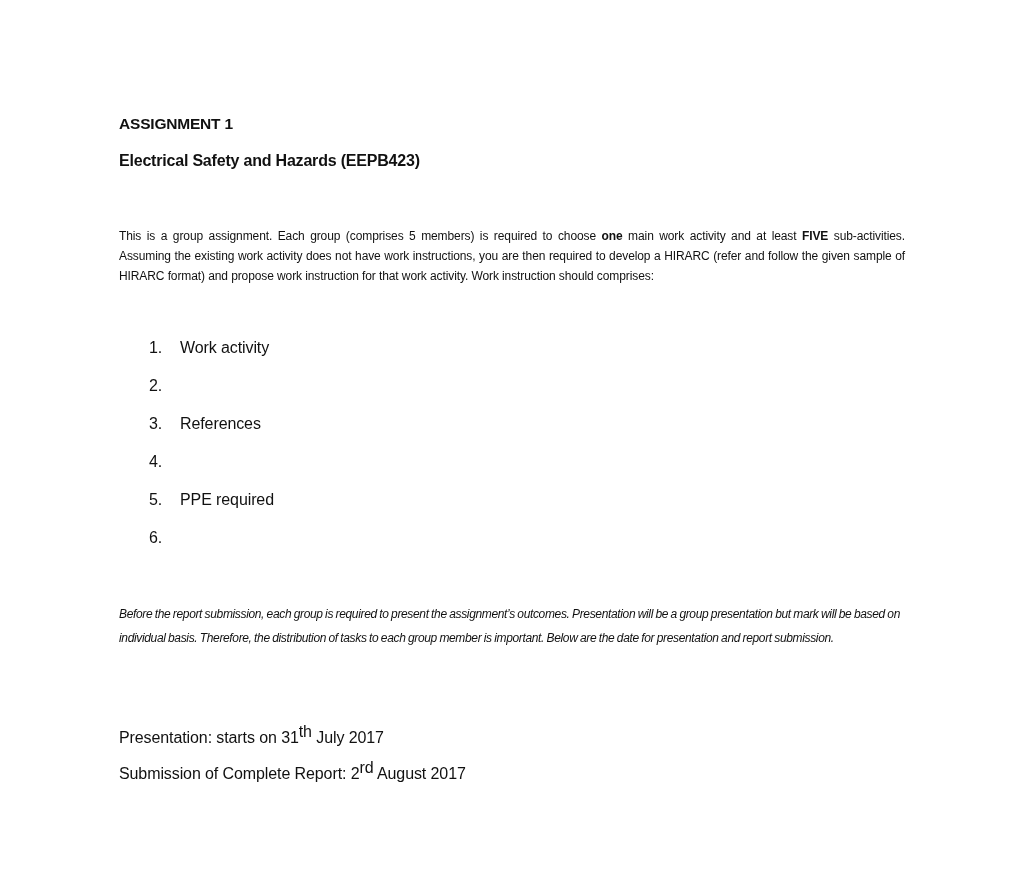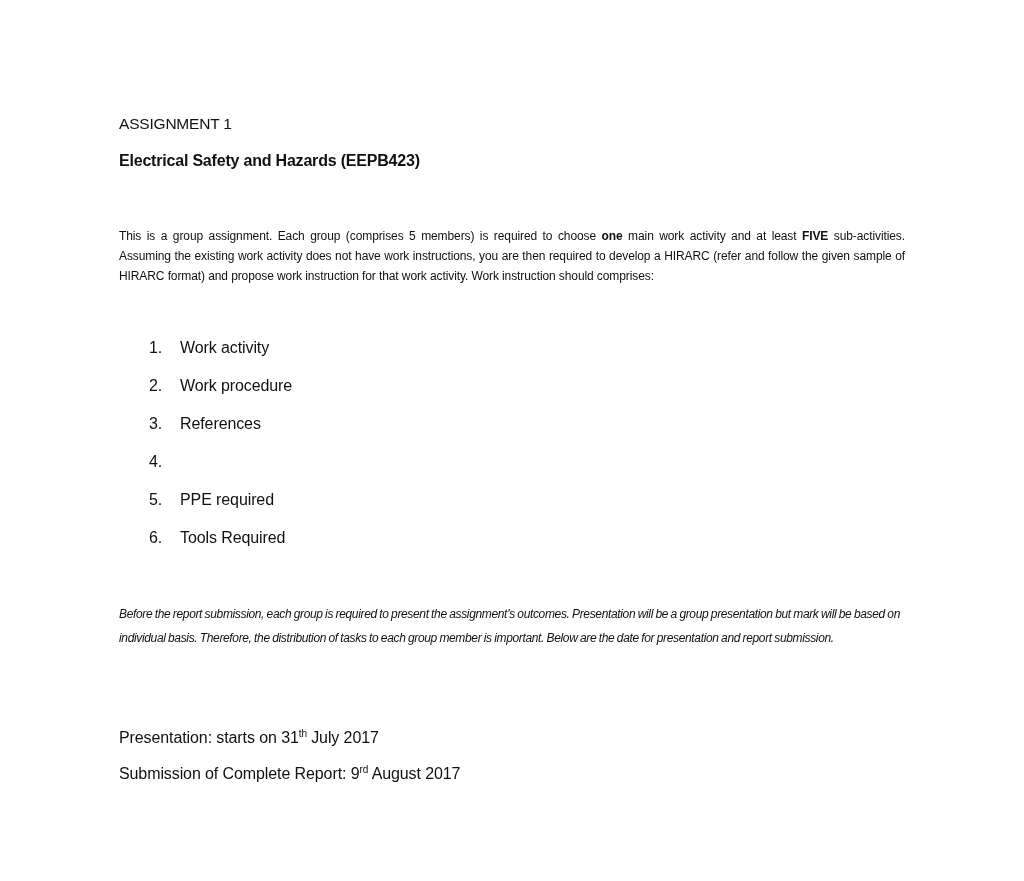--- a/index.html
+++ b/index.html
@@ -19,21 +19,21 @@
       position: absolute;
       left: 119px;
       top: 0;
       width: 786px;
     }
     .title {
       position: absolute;
       left: 0;
       top: 115px;
       font-size: 15.5px;
-      font-weight: normal;
+      font-weight: bold;
       letter-spacing: -0.2px;
       white-space: nowrap;
     }
     .subtitle {
       position: absolute;
       left: 0;
       top: 152px;
       font-size: 16px;
       font-weight: bold;
       letter-spacing: -0.2px;
@@ -83,21 +83,21 @@
       position: absolute;
       left: 0;
       font-size: 16px;
       line-height: 22px;
       white-space: nowrap;
       letter-spacing: -0.1px;
     }
     .date1 { top: 727px; }
     .date2 { top: 763px; }
     sup {
-      font-size: 10px;
+      font-size: 16px;
       vertical-align: 6px;
       line-height: 0;
     }
     b { font-weight: bold; }
   </style>
 </head>
 <body>
 
 <div class="page">
 
@@ -107,38 +107,36 @@
 
   <div class="para1"><span>This is a group assignment. Each group (comprises 5 members) is required to choose </span><b>one</b><span> main work activity and at least </span><b>FIVE</b><span> sub-activities. Assuming the existing work activity does not have work instructions, you are then required to develop a HIRARC (refer and follow the given sample of HIRARC format) and propose work instruction for that work activity. Work instruction should comprises:</span></div>
 
   <ol class="list">
     <li>
         <span class="num">1.</span>
         <span>Work activity</span>
       </li>
     <li>
         <span class="num">2.</span>
-        <span>Work procedure</span>
       </li>
     <li>
         <span class="num">3.</span>
         <span>References</span>
       </li>
     <li>
         <span class="num">4.</span>
       </li>
     <li>
         <span class="num">5.</span>
         <span>PPE required</span>
       </li>
     <li>
         <span class="num">6.</span>
-        <span>Tools Required</span>
       </li>
   </ol>
 
   <div class="para2">Before the report submission, each group is required to present the assignment’s outcomes. Presentation will be a group presentation but mark will be based on individual basis. Therefore, the distribution of tasks to each group member is important. Below are the date for presentation and report submission.</div>
 
   <div class="date-line date1"><span>Presentation: starts on 31</span><sup>th</sup><span> July 2017</span></div>
 
-  <div class="date-line date2"><span>Submission of Complete Report: 9</span><sup>rd</sup><span> August 2017</span></div>
+  <div class="date-line date2"><span>Submission of Complete Report: 2</span><sup>rd</sup><span> August 2017</span></div>
 
 </div>
 
 </body></html>

